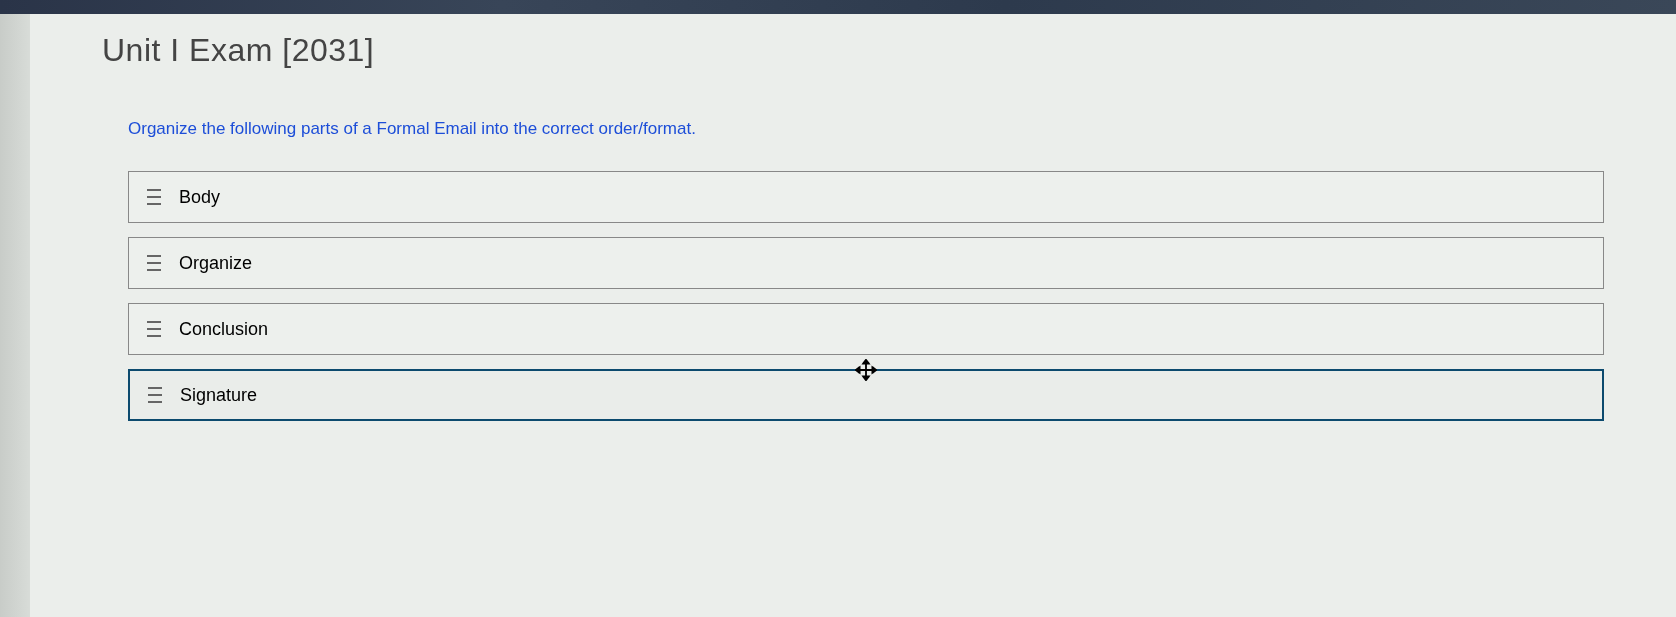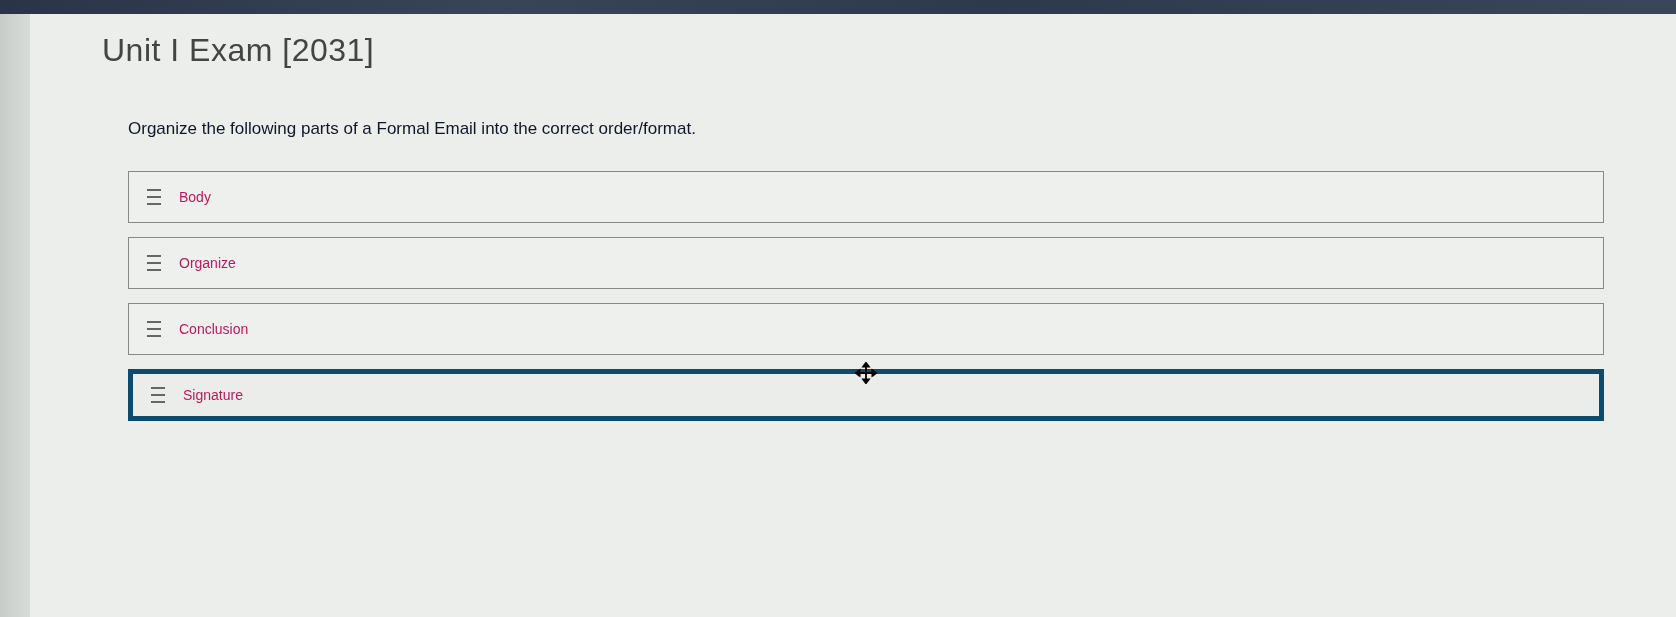--- a/index.html
+++ b/index.html
@@ -30,63 +30,63 @@
     }
     .page-title {
       font-size: 32px;
       font-weight: 300;
       color: #444;
       padding: 18px 0 0 72px;
       letter-spacing: 0.5px;
     }
     .instruction {
       font-size: 17px;
-      color: #0f172a;
+      color: #1d4ed8;
       padding: 50px 0 20px 98px;
       font-weight: 400;
     }
     .drag-list {
       margin: 12px 0 0 98px;
       width: calc(100% - 170px);
     }
     .drag-item {
       border: 1px solid #888;
       background: #edf0ed;
       height: 52px;
       margin-bottom: 14px;
       display: flex;
       align-items: center;
       padding-left: 18px;
       cursor: move;
       position: relative;
     }
     .drag-item.dragging {
-      border: 5px solid #0c4a6e;
+      border: 2px solid #0c4a6e;
       background: #eaedea;
     }
     .drag-handle {
       color: #666;
       font-size: 16px;
       margin-right: 18px;
       display: inline-flex;
       flex-direction: column;
       gap: 2px;
       line-height: 3px;
       user-select: none;
     }
     .drag-handle span {
       display: block;
       width: 14px;
       height: 2px;
       background: #666;
       margin: 1.5px 0;
     }
     .item-label {
-      font-size: 14px;
-      color: #be185d;
+      font-size: 18px;
+      color: #000000;
     }
     .move-cursor {
       position: absolute;
       left: 50%;
       top: -12px;
       transform: translateX(-50%);
       width: 22px;
       height: 22px;
       pointer-events: none;
     }

